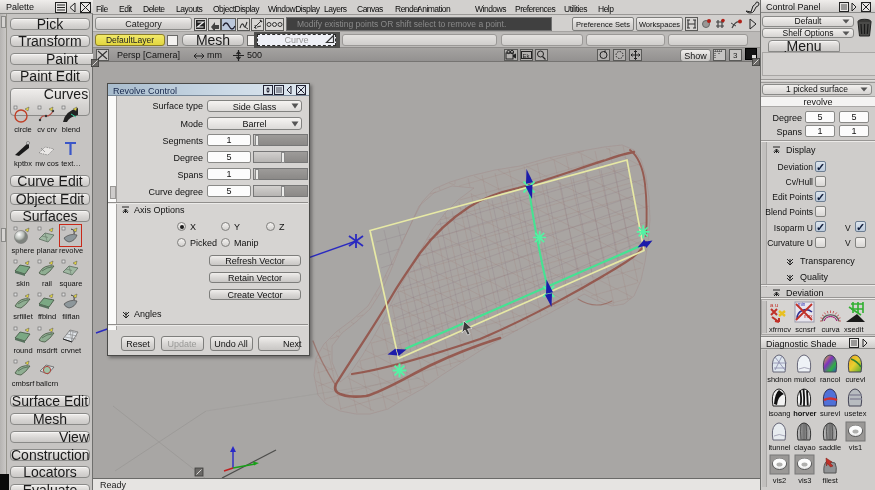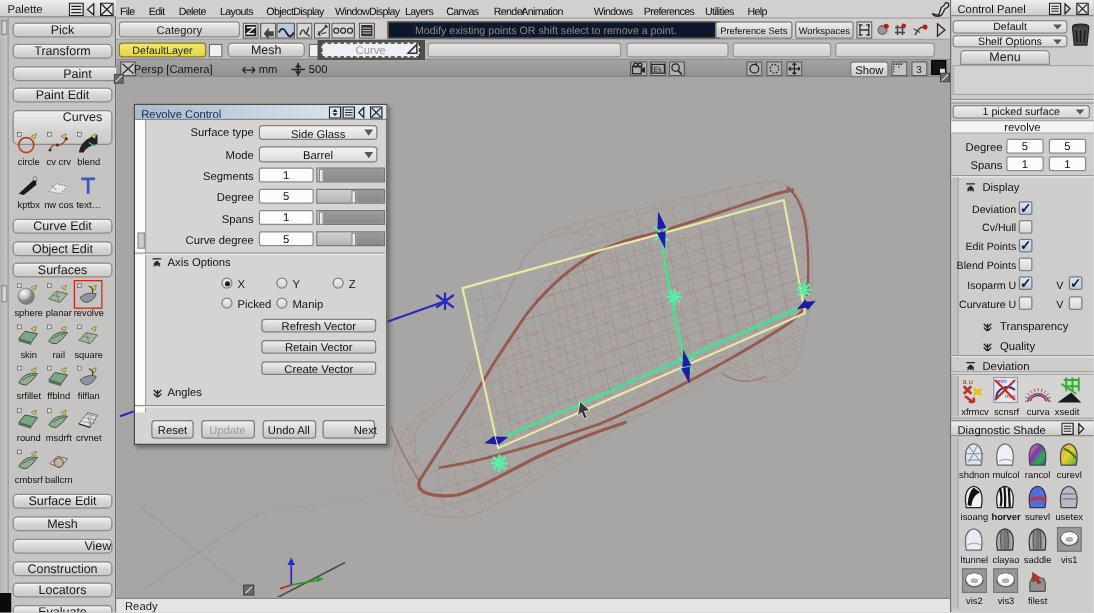--- a/index.html
+++ b/index.html
@@ -1,17 +1,17 @@
 <!DOCTYPE html>
 <html><head><meta charset="utf-8"><title>Alias</title>
 <style>
 *{margin:0;padding:0;box-sizing:border-box;}
 body{font-family:"Liberation Sans",sans-serif;}
 #root{position:relative;width:875px;height:490px;background:#d2d0ce;overflow:hidden;font-family:"Liberation Sans",sans-serif;}
-.tab{position:absolute;background:linear-gradient(#efedeb,#d6d4d2 60%,#cbc9c7);border:1px solid #8a8a88;border-radius:4px;font-size:10px;color:#1a1a1a;text-align:center;line-height:11px;box-shadow:0 1px 0 rgba(255,255,255,.5) inset;}
+.tab{position:absolute;background:linear-gradient(#efedeb,#d6d4d2 60%,#cbc9c7);border:1px solid #8a8a88;border-radius:4px;font-size:14px;color:#1a1a1a;text-align:center;line-height:11px;box-shadow:0 1px 0 rgba(255,255,255,.5) inset;}
 .btn{position:absolute;background:linear-gradient(#f0eeec,#d8d6d4 55%,#c9c7c5);border:1px solid #7e7e7c;border-radius:3px;font-size:9px;color:#111;text-align:center;}
 .vbox{position:absolute;background:#fcfcfc;border:1px solid #8a8a88;border-radius:2px;font-size:9px;color:#111;text-align:center;}
 .cb{position:absolute;width:11px;height:11px;border:1px solid #82827f;border-radius:2px;background:linear-gradient(#f2f0ee,#d8d6d4);}
 .cbc{position:absolute;width:11px;height:11px;border:1px solid #6d7d90;border-radius:2px;background:linear-gradient(#dde6ef,#bccadb);color:#101c3a;font-size:11px;line-height:10px;text-align:center;font-weight:bold;}
 .radio{position:absolute;width:9px;height:9px;border-radius:50%;border:1px solid #807f7d;background:linear-gradient(#f4f2f0,#d2d0ce);}
 </style></head><body>
 <div id="root">
 <div style="position:absolute;left:0px;top:0px;width:93px;height:490px;background:#c6c4c2;border-right:1px solid #6f6f6d;"></div>
     <div style="position:absolute;left:0px;top:0px;width:93px;height:14px;background:linear-gradient(#efedeb,#ceccca);border-bottom:1px solid #8a8a88;"></div>
     <div style="position:absolute;left:6px;top:2px;font-size:9px;color:#111;">Palette</div>
@@ -224,21 +224,21 @@
       <rect x="0.5" y="0.5" width="18" height="12" fill="#d8d6d4" stroke="#5a5a58"></rect>
       <circle cx="4" cy="6.5" r="2" fill="none" stroke="#333"></circle>
       <circle cx="9.5" cy="6.5" r="2" fill="none" stroke="#333"></circle>
       <circle cx="15" cy="6.5" r="2" fill="none" stroke="#333"></circle>
     </svg>
     <svg style="position:absolute;left:287px;top:18px;width:13px;height:13px;" viewBox="0 0 13 13">
       <rect x="0.5" y="0.5" width="12" height="12" fill="#d8d6d4" stroke="#5a5a58"></rect>
       <rect x="2" y="2" width="9" height="9" fill="#333"></rect>
       <path d="M3 4.5h7M3 6.5h7M3 8.5h7" stroke="#ccc" stroke-width="0.8"></path>
     </svg>
-    <div style="position:absolute;left:310px;top:17px;width:266px;height:14px;background:#0f172a;border:1px solid #707070;font-size:8.5px;color:#8a8a8a;line-height:12px;padding-left:21px;white-space:nowrap;overflow:hidden;">Modify existing points OR shift select to remove a point.</div>
+    <div style="position:absolute;left:286px;top:17px;width:266px;height:14px;background:#404040;border:1px solid #707070;font-size:8.5px;color:#8a8a8a;line-height:12px;padding-left:10px;white-space:nowrap;overflow:hidden;">Modify existing points OR shift select to remove a point.</div>
     <div class="btn" style="position:absolute;left:572px;top:17px;width:62px;height:14px;line-height:13px;border-radius:2px;"><span style="font-size:7.5px">Preference Sets</span></div>
     <div class="btn" style="position:absolute;left:636px;top:17px;width:47px;height:14px;line-height:13px;border-radius:2px;"><span style="font-size:7.5px">Workspaces</span></div>
     <svg style="position:absolute;left:685px;top:17px;width:13px;height:14px;" viewBox="0 0 13 14">
       <rect x="0.5" y="0.5" width="12" height="13" fill="#d8d6d4" stroke="#5a5a58"></rect>
       <path d="M3 3 v8 M10 3 v8 M3 7 h7 M2 3 h3 M2 11 h3 M8 3 h3 M8 11 h3" stroke="#333" stroke-width="1.1"></path>
     </svg>
     <svg style="position:absolute;left:700px;top:17px;width:58px;height:14px;" viewBox="0 0 58 14">
       <circle cx="6" cy="7" r="3.5" fill="#9a9896" stroke="#666"></circle>
       <circle cx="9" cy="4" r="2" fill="#b02018"></circle>
       <path d="M18 3 v8 M22 3 v8 M16 5 h8 M16 9 h8" stroke="#444" stroke-width="1.2"></path>
@@ -260,21 +260,21 @@
     </svg>
     <div style="position:absolute;left:342px;top:34px;width:155px;height:12px;background:linear-gradient(#e4e2e0,#d0cecc);border:1px solid #9a9896;border-radius:3px;"></div>
     <div style="position:absolute;left:501px;top:34px;width:82px;height:12px;background:linear-gradient(#e4e2e0,#d0cecc);border:1px solid #9a9896;border-radius:3px;"></div>
     <div style="position:absolute;left:586px;top:34px;width:79px;height:12px;background:linear-gradient(#e4e2e0,#d0cecc);border:1px solid #9a9896;border-radius:3px;"></div>
     <div style="position:absolute;left:668px;top:34px;width:80px;height:12px;background:linear-gradient(#e4e2e0,#d0cecc);border:1px solid #9a9896;border-radius:3px;"></div>
     <div style="position:absolute;left:93px;top:48px;width:669px;height:14px;background:linear-gradient(#a5a3a1,#939190);border-bottom:1px solid #767472;"></div>
     <svg style="position:absolute;left:96px;top:49px;width:13px;height:12px;" viewBox="0 0 13 12">
       <rect x="0.5" y="0.5" width="12" height="11" fill="#cac8c6" stroke="#5a5a58"></rect>
       <path d="M2 2 L11 10 M11 2 L2 10" stroke="#333" stroke-width="1.1"></path>
     </svg>
-    <div style="position:absolute;left:107px;top:50px;font-size:9px;color:#151515;">Persp [Camera] </div>
+    <div style="position:absolute;left:117px;top:50px;font-size:9px;color:#151515;">Persp [Camera] </div>
     <svg style="position:absolute;left:193px;top:52px;width:12px;height:8px;" viewBox="0 0 12 8">
       <path d="M1 4 h10 M1 4 l2.5 -2.5 M1 4 l2.5 2.5 M11 4 l-2.5 -2.5 M11 4 l-2.5 2.5" stroke="#222" stroke-width="1"></path>
     </svg>
     <div style="position:absolute;left:207px;top:50px;font-size:9px;color:#151515;">mm</div>
     <svg style="position:absolute;left:233px;top:50px;width:11px;height:11px;" viewBox="0 0 11 11">
       <path d="M5.5 0 v11 M0 5.5 h11 M5.5 2 l-2 2 M5.5 2 l2 2 M5.5 9 l-2 -2 M5.5 9 l2 -2" stroke="#222" stroke-width="1.2"></path>
     </svg>
     <div style="position:absolute;left:247px;top:50px;font-size:9px;color:#151515;">500</div>
     <svg style="position:absolute;left:504px;top:49px;width:14px;height:12px;" viewBox="0 0 14 12">
       <rect x="0.5" y="0.5" width="13" height="11" fill="#b2b0ae" stroke="#5a5a58"></rect>

